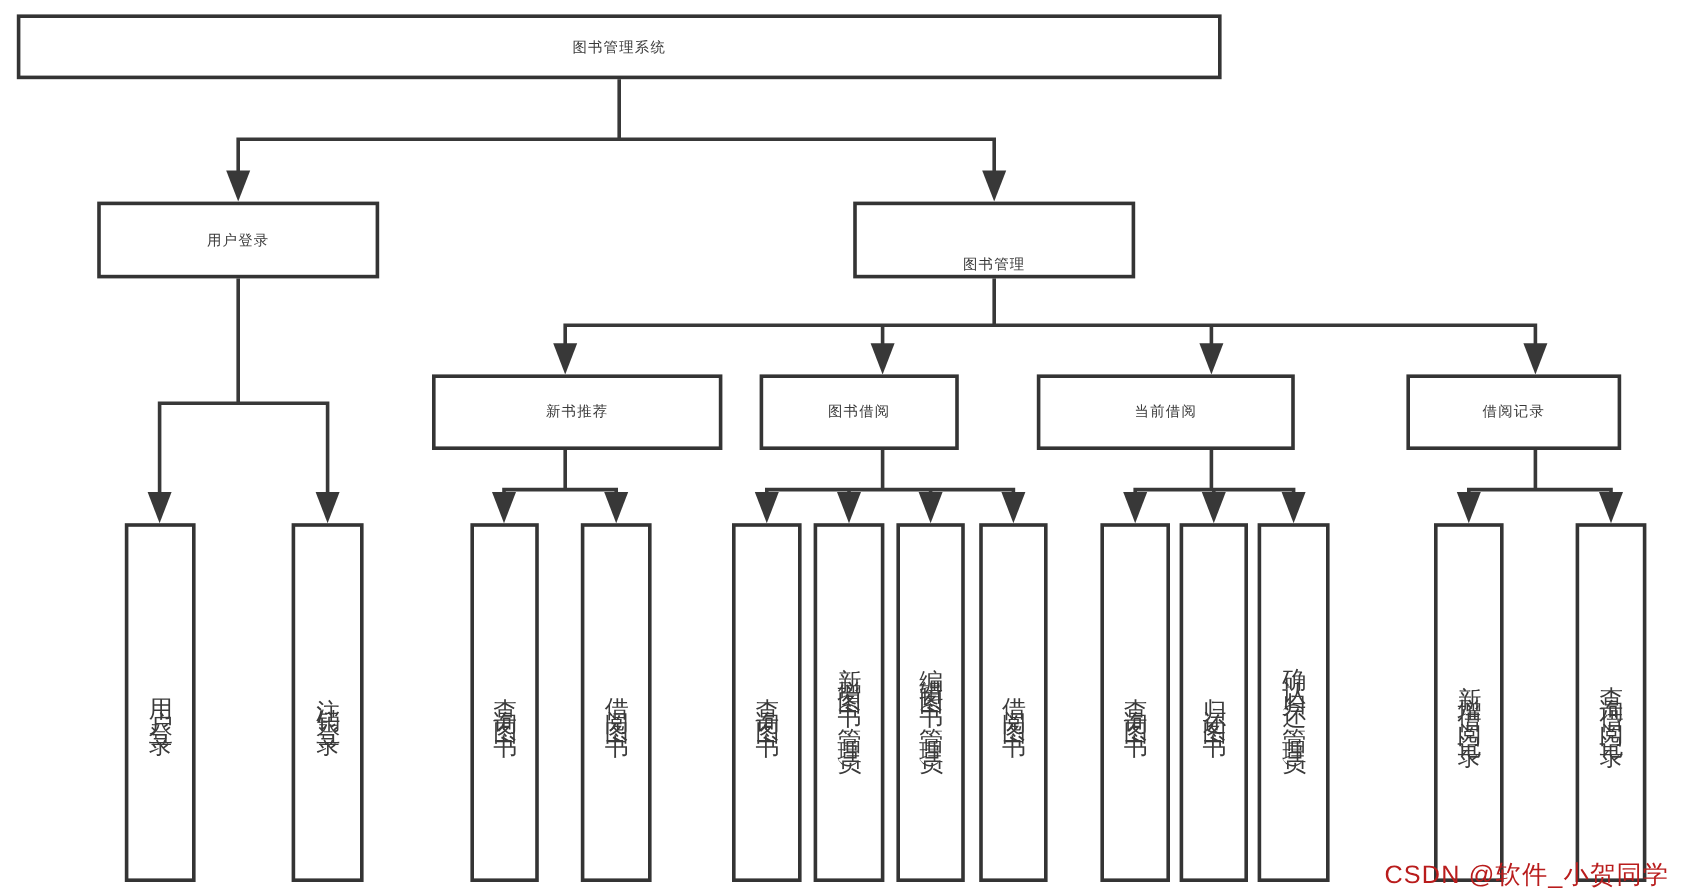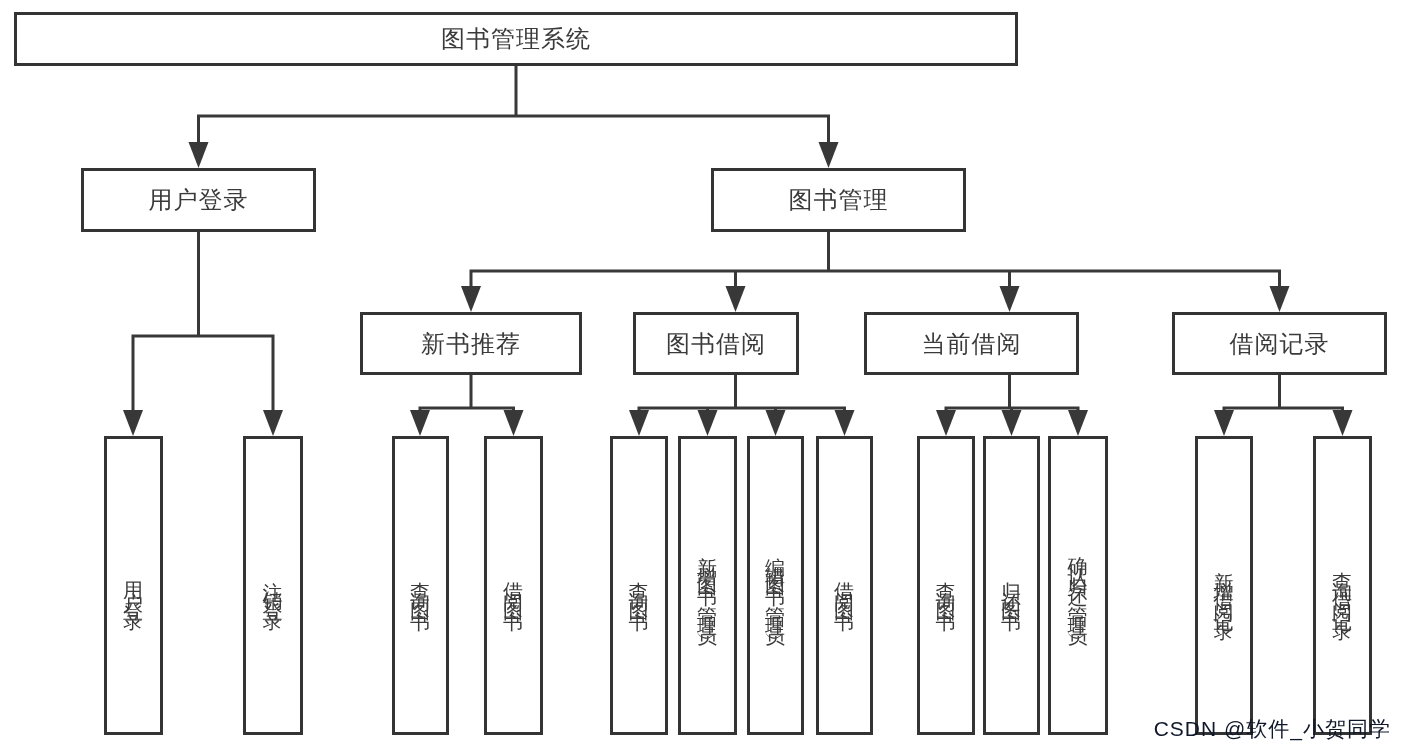--- a/index.html
+++ b/index.html
@@ -13,34 +13,34 @@
   #wires { position:absolute; left:0; top:0; width:1405px; height:747px; pointer-events:none; }
   .box {
     position:absolute;
     box-sizing:border-box;
     border:3px solid #343434;
     background:#ffffff;
     color:#3a3a3a;
     display:flex; align-items:center; justify-content:center;
     text-align:center;
   }
-  .hbox { font-size:24px; letter-spacing:1px; }
+  .hbox { font-size:12px; letter-spacing:1px; }
   .vbox span {
     writing-mode:vertical-rl;
     text-orientation:mixed;
     font-size:20px;
     letter-spacing:10px;
     line-height:1;
     white-space:nowrap;
   }
   .watermark {
     position:absolute;
     right:14px; top:715px;
     font-size:21px;
-    color:#0f172a;
+    color:#b91c1c;
     letter-spacing:1px;
     white-space:nowrap;
   }
 </style>
 </head>
 <body>
 
 <div id="canvas">
 
   <svg id="wires" viewBox="0 0 1405 747" xmlns="http://www.w3.org/2000/svg">
@@ -90,34 +90,34 @@
     </g>
   </svg>
 
   <div class="box hbox" style="left:14px;top:12px;width:1004px;height:54px;">
     <span>图书管理系统</span>
   </div>
 
   <div class="box hbox" style="left:81px;top:168px;width:235px;height:64px;">
     <span>用户登录</span>
   </div>
-  <div class="box hbox" style="left:711px;top:168px;width:255px;height:64px;">
+  <div class="box hbox" style="left:711px;top:168px;width:235px;height:64px;align-items:flex-end;">
     <span>图书管理</span>
   </div>
 
-  <div class="box hbox" style="left:360px;top:312px;width:222px;height:63px;align-items:center;">
+  <div class="box hbox" style="left:360px;top:312px;width:242px;height:63px;align-items:center;">
     <span>新书推荐</span>
   </div>
   <div class="box hbox" style="left:633px;top:312px;width:166px;height:63px;">
     <span>图书借阅</span>
   </div>
   <div class="box hbox" style="left:864px;top:312px;width:215px;height:63px;">
     <span>当前借阅</span>
   </div>
-  <div class="box hbox" style="left:1172px;top:312px;width:215px;height:63px;">
+  <div class="box hbox" style="left:1172px;top:312px;width:179px;height:63px;">
     <span>借阅记录</span>
   </div>
 
   <div class="box vbox" style="left:104px;top:436px;width:59px;height:299px;">
     <span>用户登录</span>
   </div>
   <div class="box vbox" style="left:243px;top:436px;width:60px;height:299px;">
     <span>注销登录</span>
   </div>
 

